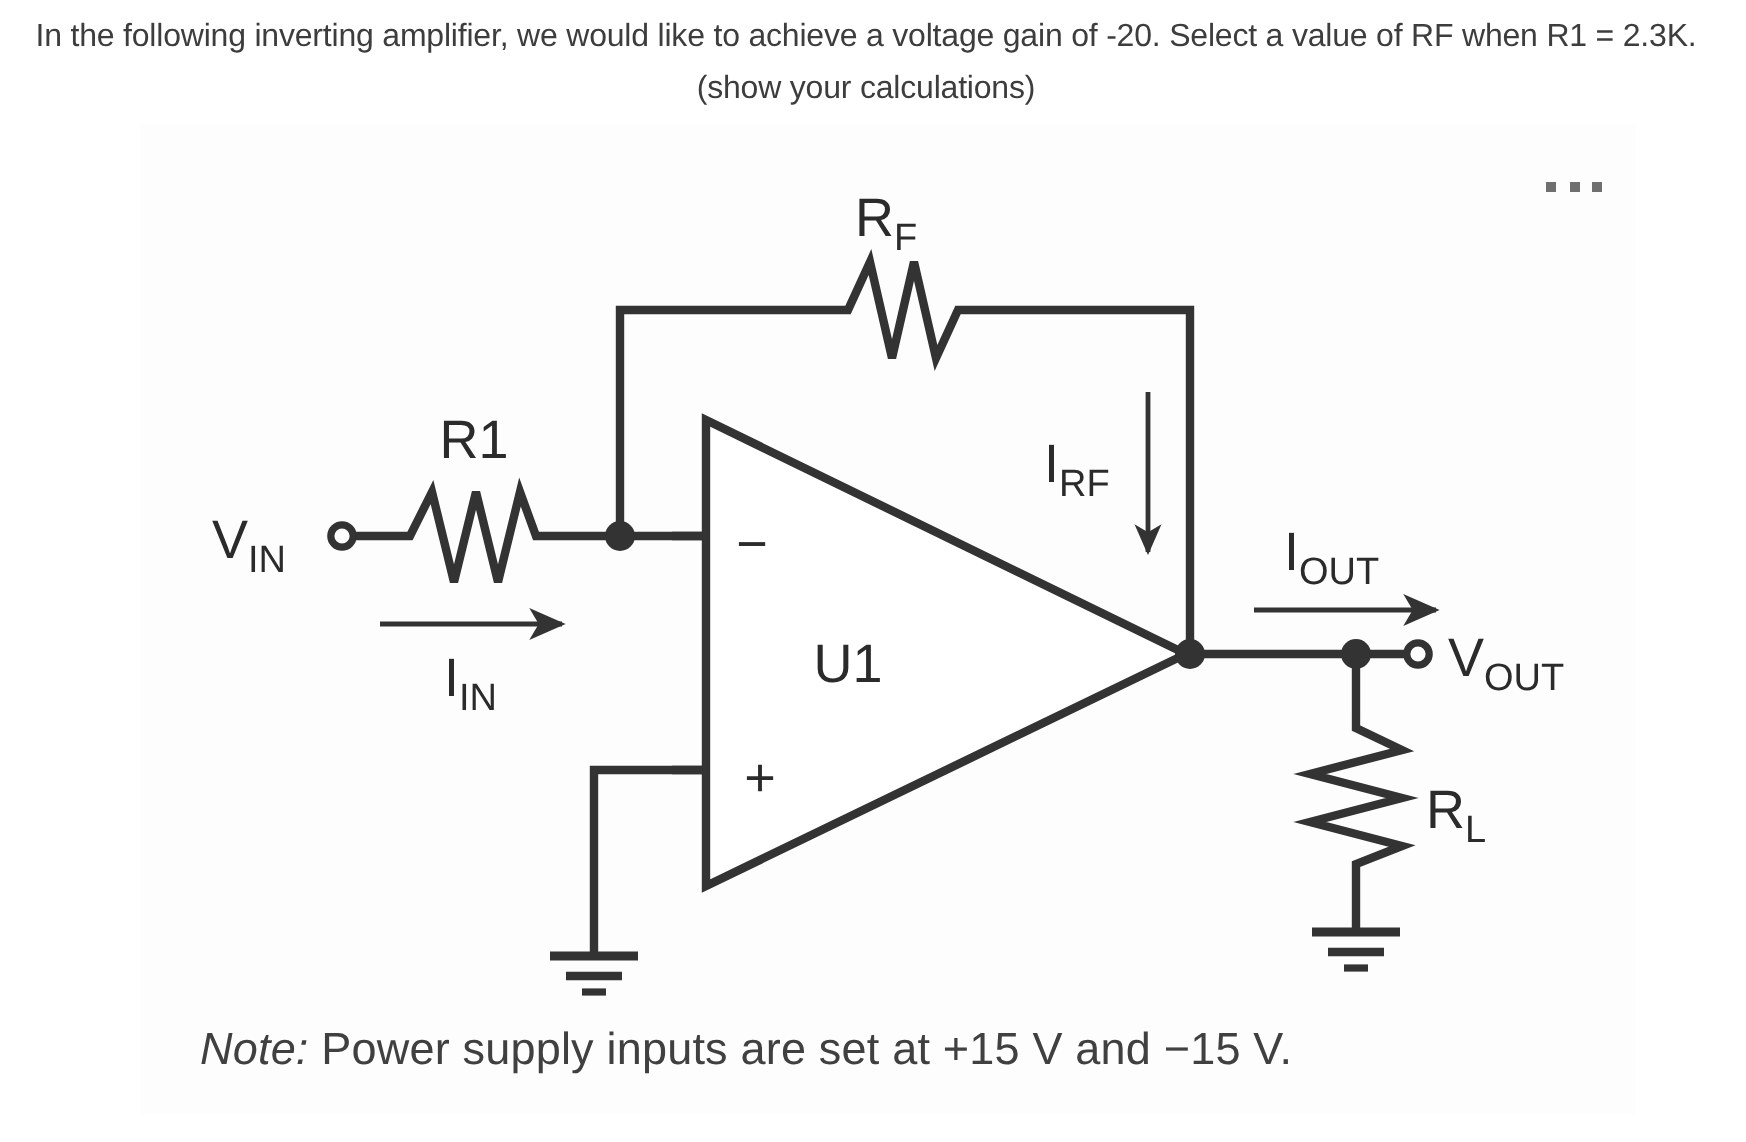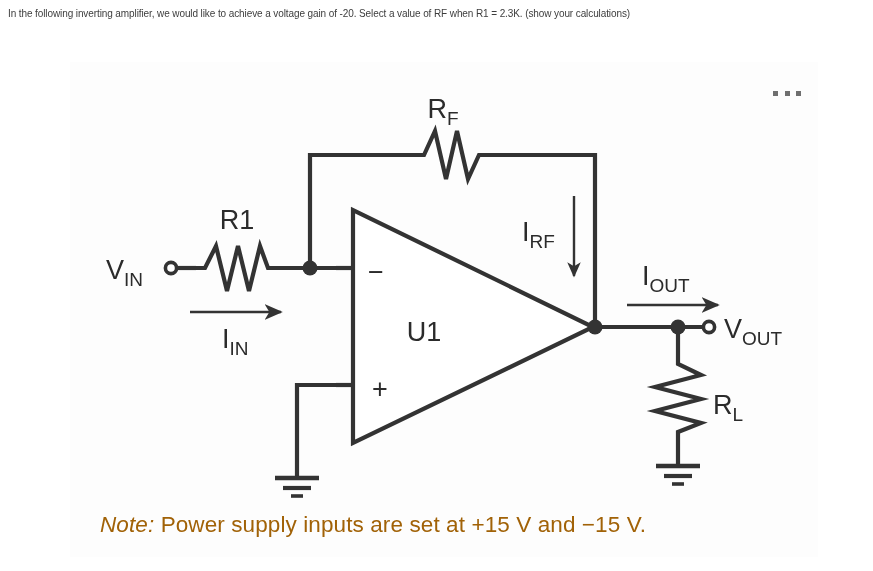--- a/index.html
+++ b/index.html
@@ -15,24 +15,25 @@
     font-family: "Liberation Sans", sans-serif;
     overflow: hidden;
     -webkit-font-smoothing: antialiased;
   }
 
   #question-text {
     position: absolute;
     left: 8px;
     top: 6px;
     width: 850px;
-    font-size: 10px;
+    font-size: 16px;
     line-height: 1.62;
     color: #3d3d3d;
     letter-spacing: -0.1px;
+    text-align: center;
   }
 
   #figure-panel {
     position: absolute;
     left: 70px;
     top: 62px;
     width: 748px;
     height: 495px;
     background: #fdfdfd;
   }
@@ -182,13 +183,13 @@
       <tspan>R</tspan><tspan font-size="19" dy="7">L</tspan>
     </text>
 
     <text x="424" y="341" font-size="27" text-anchor="middle">U1</text>
 
     <text x="376" y="281" font-size="27" text-anchor="middle">−</text>
     <text x="380" y="398" font-size="27" text-anchor="middle">+</text>
   </g>
 </svg>
 
-<div class="note-line" style="color: #a16207;"><span class="note-word">Note:</span><span> Power supply inputs are set at +15 V and −15 V.</span></div>
+<div class="note-line" style="color: #404040;"><span class="note-word">Note:</span><span> Power supply inputs are set at +15 V and −15 V.</span></div>
 
 </body></html>

